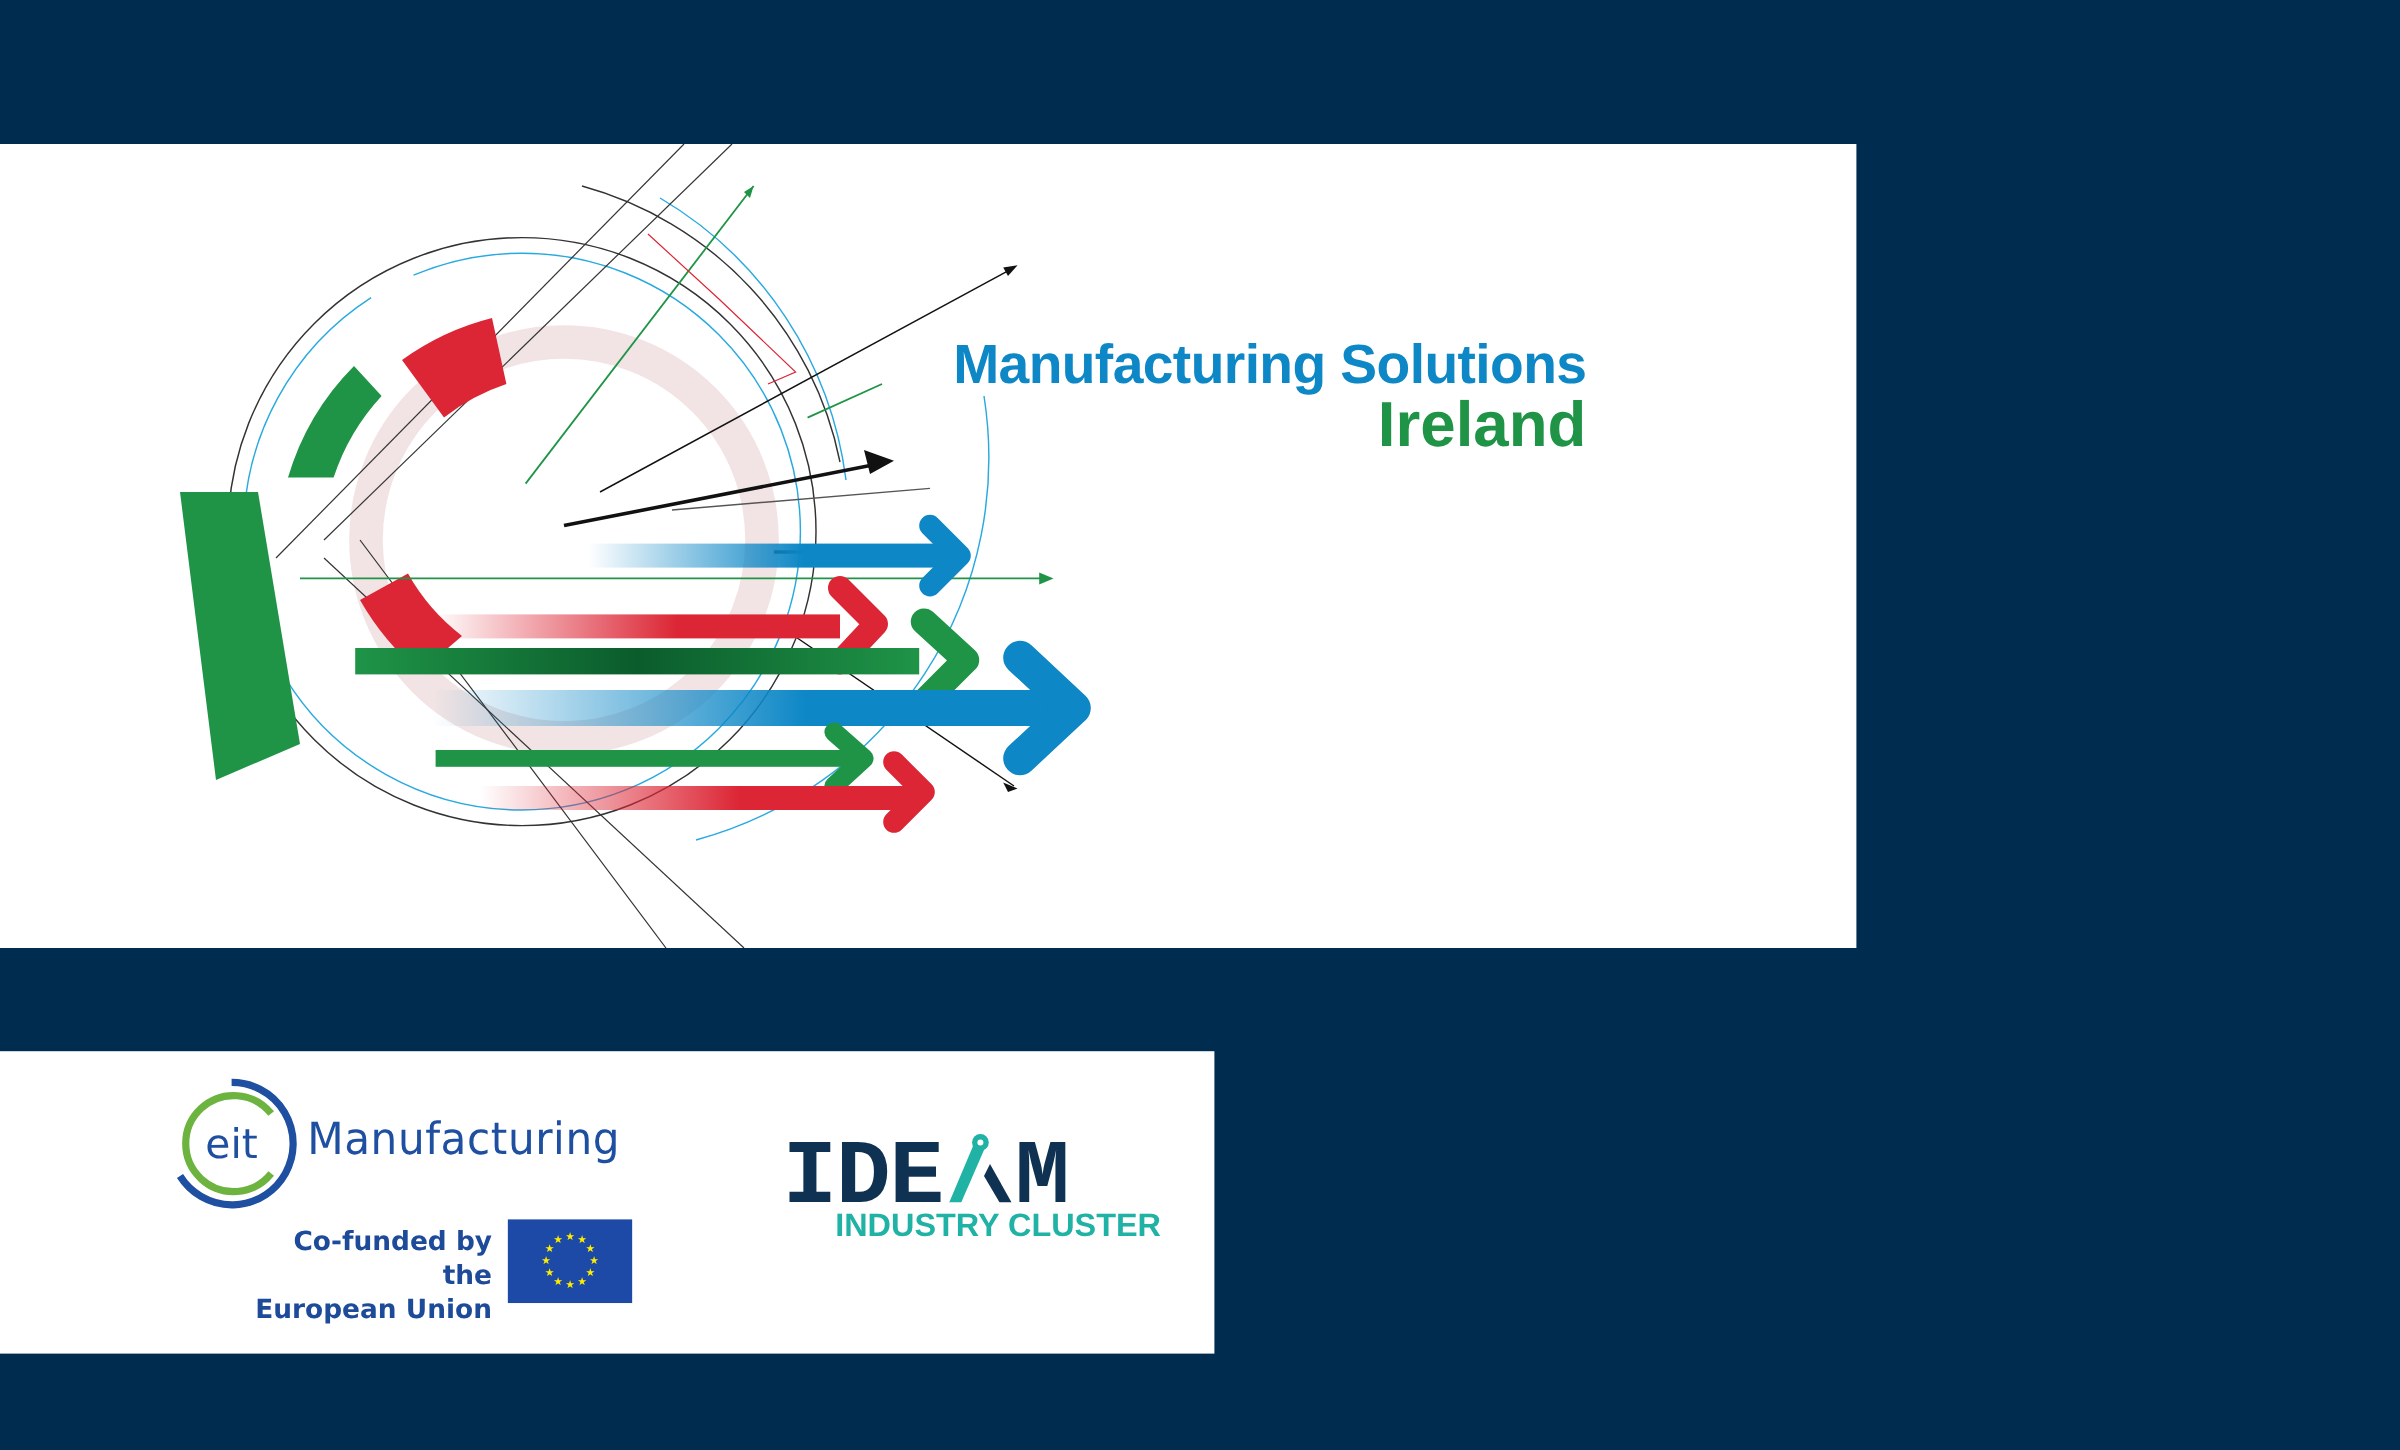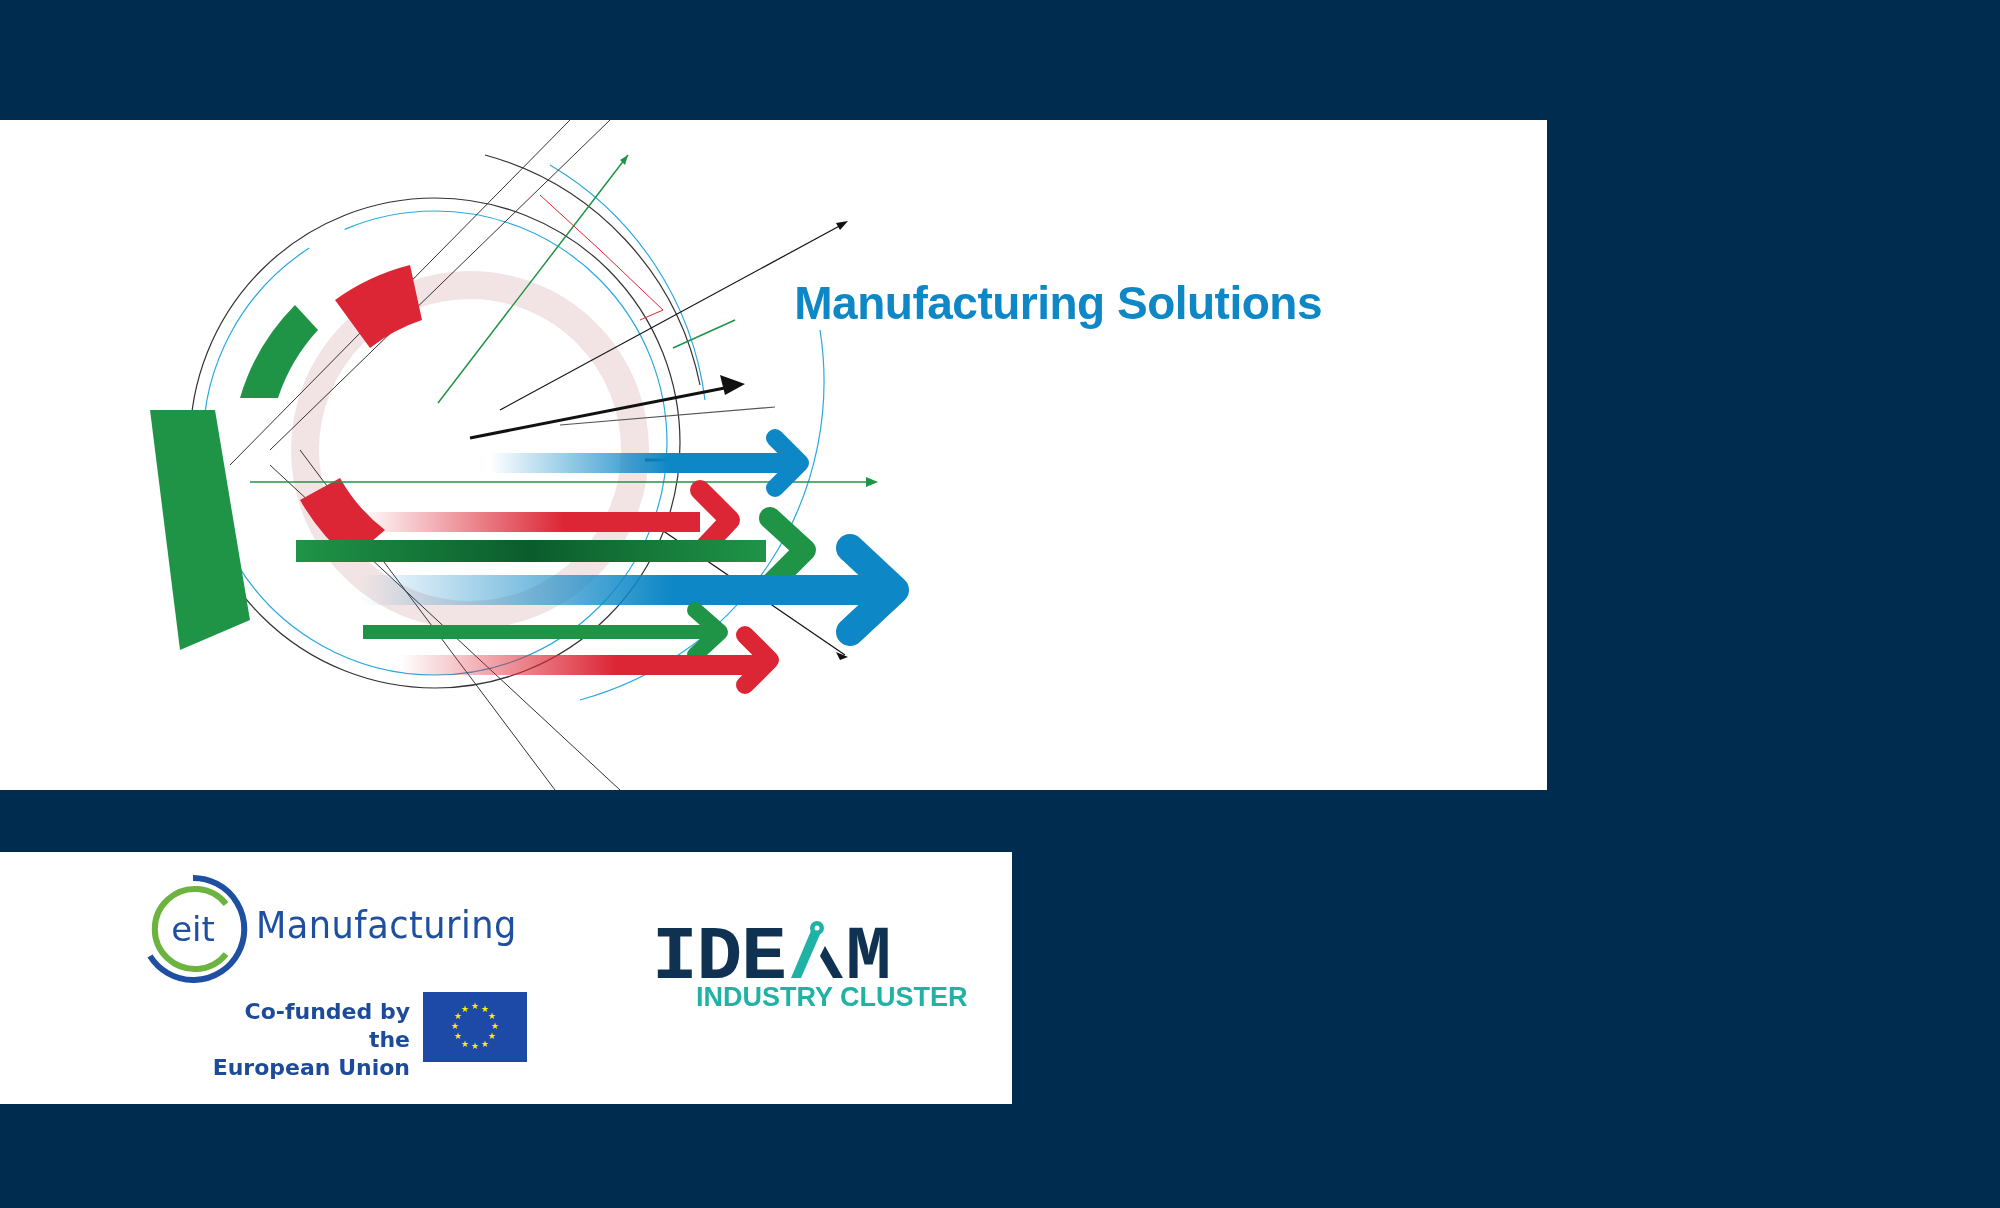--- a/index.html
+++ b/index.html
@@ -12,21 +12,21 @@
   }
   .banner svg.graphic { position:absolute; left:0; top:0; }
   .title {
     position:absolute; left:742px; top:160px; width:580px; text-align:right;
     font-family:"Liberation Sans", sans-serif; font-weight:bold; line-height:1;
   }
   .title .line1 { color:#0d87c6; font-size:46px; letter-spacing:-0.5px; display:block; }
   .title .line2 { color:#1f9447; font-size:53px; display:block; margin-top:2px; }
 
   .logos {
-    position:absolute; left:0; top:852px; width:1012px; height:252px; background:#ffffff;
+    position:absolute; left:0; top:876px; width:1012px; height:252px; background:#ffffff;
   }
   .eit-wrap { position:absolute; left:138px; top:22px; width:400px; height:110px; }
   .eit-word {
     position:absolute; left:118px; top:30px; color:#1e4fa0; font-size:37px; font-weight:normal;
     letter-spacing:0.5px; font-family:"DejaVu Sans", sans-serif; transform:scaleX(0.95); transform-origin:left;
   }
   .cofund {
     position:absolute; left:200px; top:146px; width:210px; text-align:right; color:#1e4a9a;
     font-size:22px; line-height:28px; font-family:"DejaVu Sans", sans-serif;font-weight:bold;
   }
@@ -106,20 +106,21 @@
     <path d="M770 398 L805 430 L770 465" fill="none" stroke="#1f9447" stroke-width="22" stroke-linecap="round" stroke-linejoin="round"></path>
     <rect x="360" y="455" width="520" height="30" fill="url(#gBlue)"></rect>
     <path d="M850 428 L895 470 L850 512" fill="none" stroke="#0d87c6" stroke-width="28" stroke-linecap="round" stroke-linejoin="round"></path>
     <rect x="363" y="505" width="360" height="14" fill="#1f9447"></rect>
     <path d="M695 490 L720 512 L695 535" fill="none" stroke="#1f9447" stroke-width="16" stroke-linecap="round" stroke-linejoin="round"></path>
     <rect x="400" y="535" width="360" height="20" fill="url(#gRed)"></rect>
     <path d="M745 515 L770 540 L745 565" fill="none" stroke="#dc2635" stroke-width="18" stroke-linecap="round" stroke-linejoin="round"></path>
   </svg>
   <div class="title">
     <span class="line1">Manufacturing Solutions</span>
+    <span class="line2">Ireland</span>
   </div>
 </div>
 
 <div class="logos">
   <div class="eit-wrap">
     <svg width="110" height="110" viewBox="0 0 110 110" style="position:absolute;left:0;top:0">
       <path d="M55 4 A51 51 0 1 1 12 82" fill="none" stroke="#1e4fa0" stroke-width="6"></path>
       <path d="M88 30 A40 40 0 1 0 88 80" fill="none" stroke="#6cb33f" stroke-width="6"></path>
       <text x="55" y="67" text-anchor="middle" font-family="DejaVu Sans, sans-serif" font-size="34" fill="#1e4fa0">eit</text>
     </svg>

